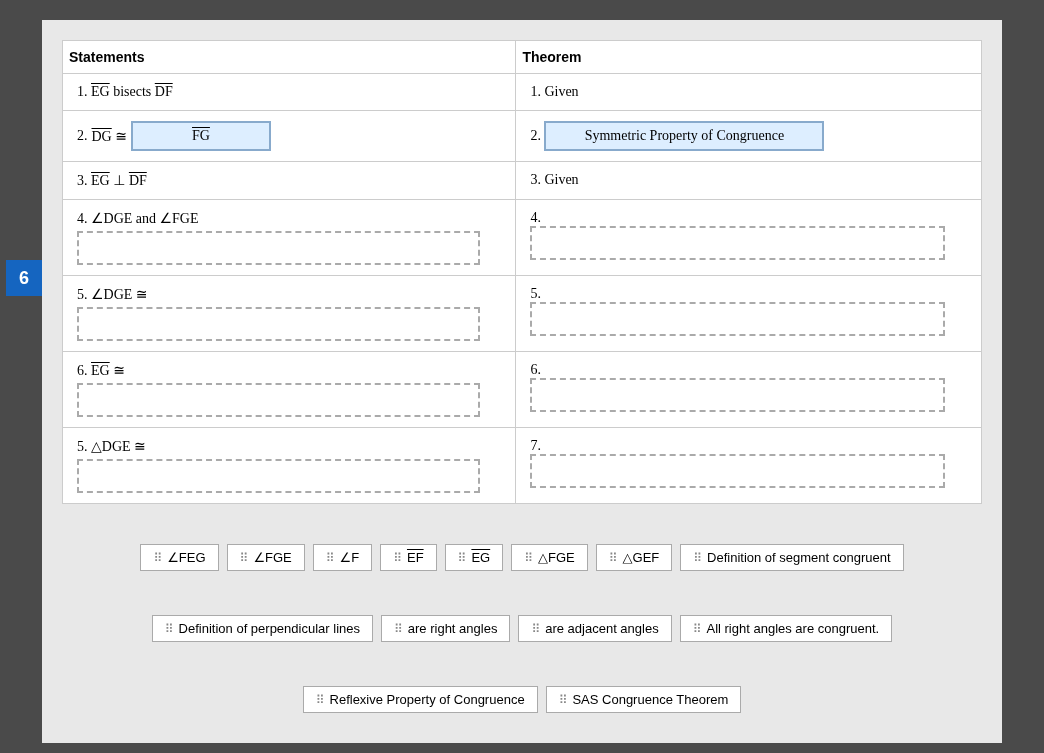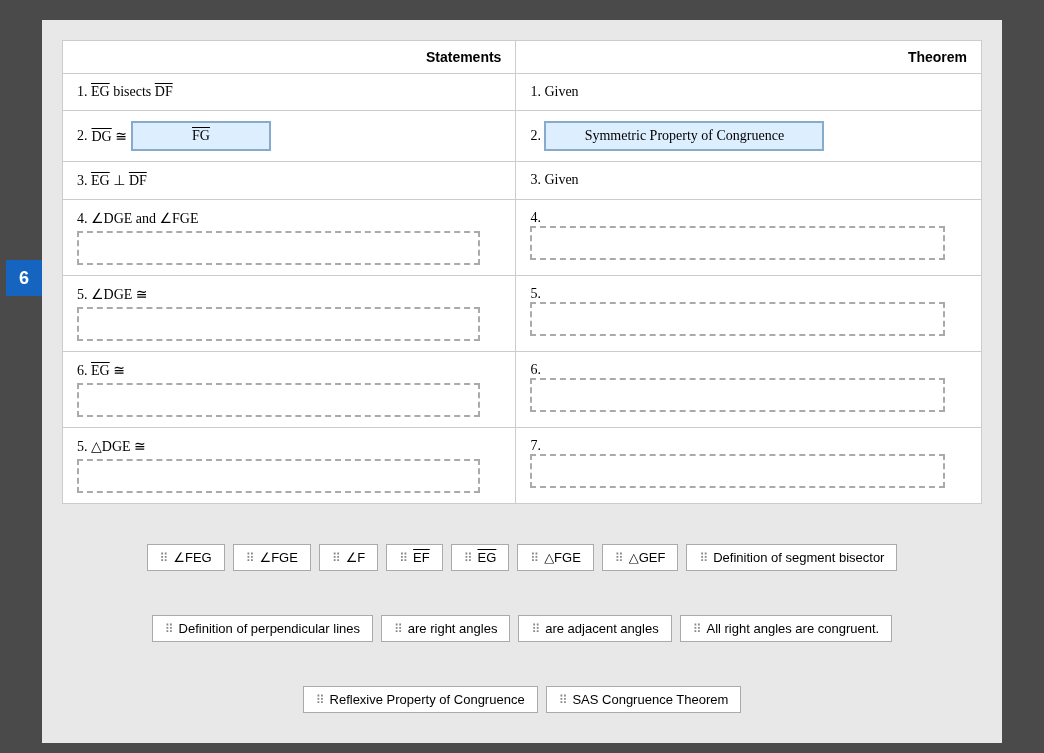--- a/index.html
+++ b/index.html
@@ -34,22 +34,22 @@
       font-weight: bold;
     }
     .proof-table {
       width: 100%;
       border-collapse: collapse;
       background: white;
       margin-bottom: 30px;
     }
     .proof-table th {
       border: 1px solid #ccc;
-      padding: 8px 14px;
-      text-align: right;
+      padding: 8px 6px;
+      text-align: left;
       font-weight: bold;
       font-size: 14px;
       background: white;
     }
     .proof-table td {
       border: 1px solid #ccc;
       padding: 10px 14px;
       vertical-align: top;
       min-height: 45px;
     }
@@ -228,21 +228,21 @@
       <div class="drag-chip">∠FGE</div>
       <div class="drag-chip">∠F</div>
       <div class="drag-chip">
           <span style="text-decoration:overline;">EF</span>
         </div>
       <div class="drag-chip">
           <span style="text-decoration:overline;">EG</span>
         </div>
       <div class="drag-chip">△FGE</div>
       <div class="drag-chip">△GEF</div>
-      <div class="drag-chip">Definition of segment bisector</div>
+      <div class="drag-chip">Definition of segment congruent</div>
     </div>
     <div class="drag-items">
       <div class="drag-chip">Definition of perpendicular lines</div>
       <div class="drag-chip">are right angles</div>
       <div class="drag-chip">are adjacent angles</div>
       <div class="drag-chip">All right angles are congruent.</div>
     </div>
     <div class="drag-items">
       <div class="drag-chip">Reflexive Property of Congruence</div>
       <div class="drag-chip">SAS Congruence Theorem</div>

